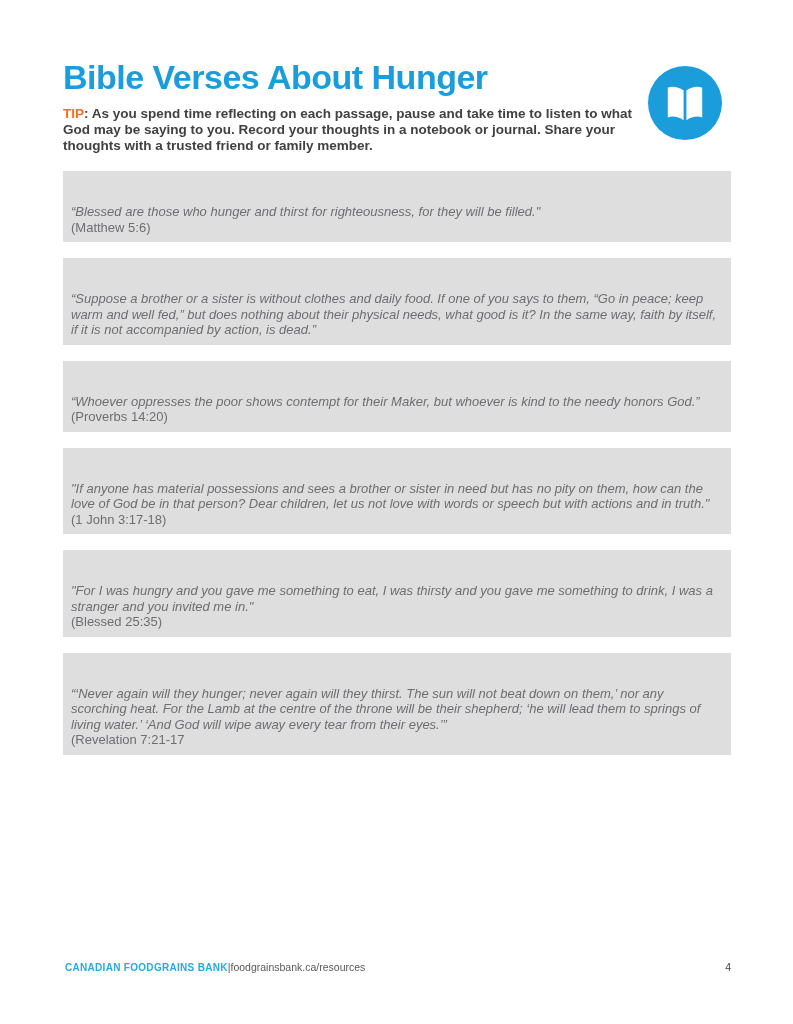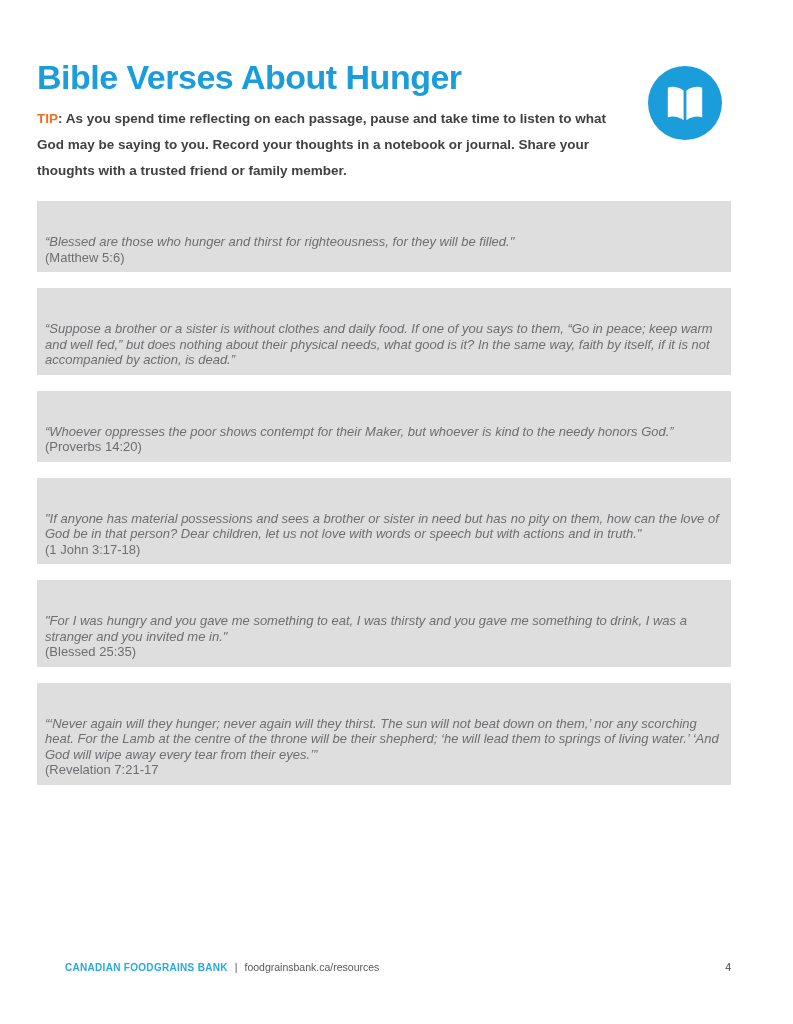--- a/index.html
+++ b/index.html
@@ -12,32 +12,32 @@
     --footer-gray:#58595B;
   }
   *{box-sizing:border-box;}
   html,body{margin:0;padding:0;background:#ffffff;}
   body{
     width:793px;height:1024px;
     font-family:"Liberation Sans", sans-serif;
     position:relative;overflow:hidden;
   }
   .page{position:relative;width:793px;height:1024px;background:#fff;}
-  .content{padding:0 62px 0 37px;}
+  .content{padding:0 62px 0 63px;}
 
   .title{
     margin:0;padding-top:56px;
     font-size:34px;line-height:42px;
     font-weight:bold;letter-spacing:-0.5px;
     color:var(--brand-blue);
   }
   .tip{
     margin:8px 0 0 0;
     width:580px;
-    font-size:13.5px;line-height:26px;
+    font-size:13.5px;line-height:16px;
     font-weight:bold;color:var(--text-dark);
   }
   .tip-label{color:var(--tip-orange);}
 
   .icon-badge{
     position:absolute;top:66px;left:648px;
     width:74px;height:74px;color:var(--brand-blue);
   }
 
   .verse-list{margin-top:17px;}
@@ -49,21 +49,21 @@
     font-size:13px;line-height:15.5px;
   }
   .verse-text{display:block;font-style:italic;margin-top:24px;}
   .verse-ref{display:block;font-style:normal;}
 
   .footer{
     position:absolute;top:961px;left:65px;right:62px;
     display:flex;justify-content:space-between;align-items:baseline;
     font-size:10.5px;color:var(--footer-gray);
   }
-  .footer-left{display:flex;align-items:baseline;gap:7px;}
+  .footer-left{display:flex;align-items:baseline;gap:0;}
   .brand{color:var(--footer-blue);font-weight:bold;font-size:10px;letter-spacing:0.3px;}
   .sep{color:var(--footer-gray);}
   .url{color:var(--footer-gray);}
   .page-num{color:var(--text-dark);font-size:10.5px;}
 </style>
 </head>
 <body>
 
 <div class="page">
 

